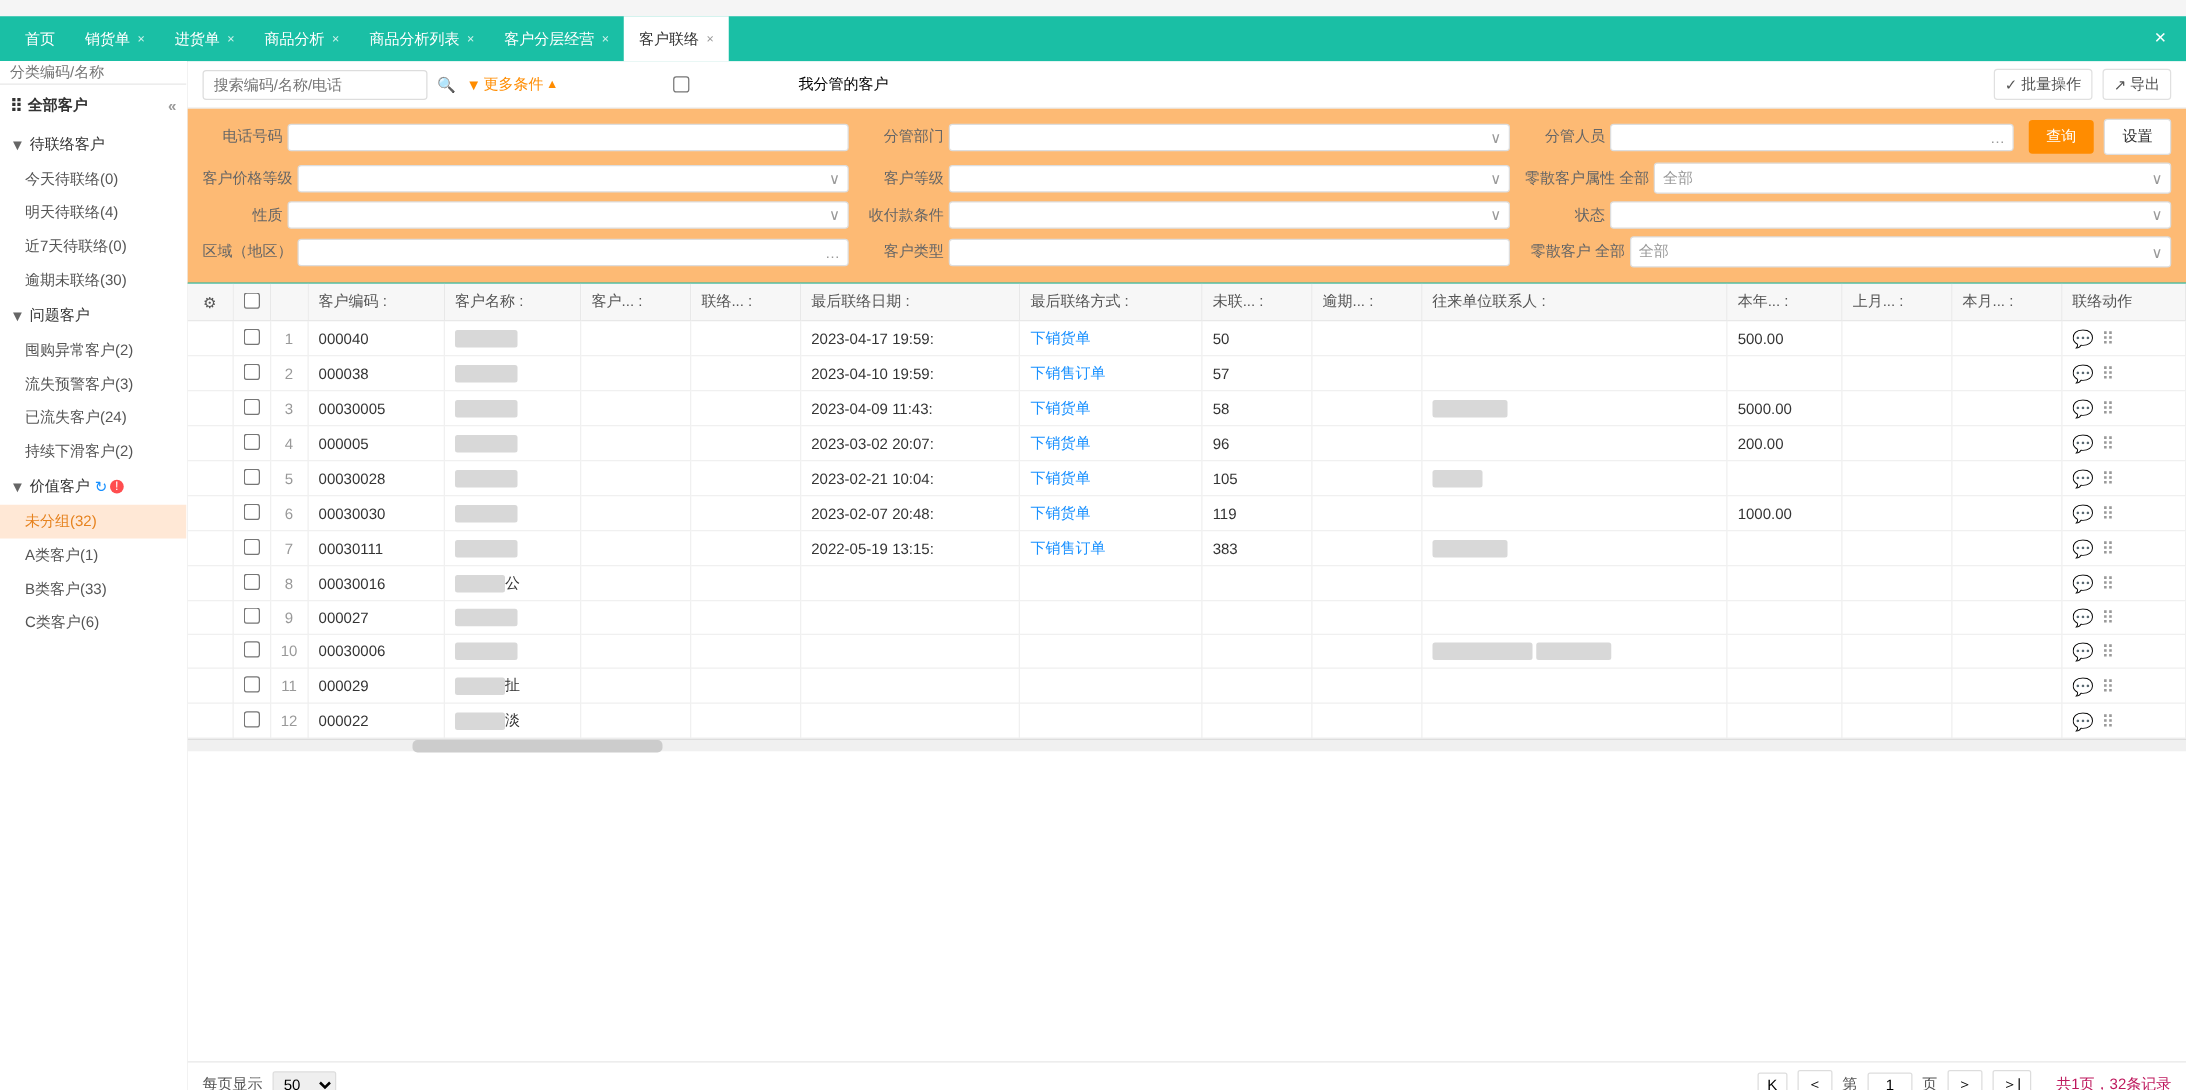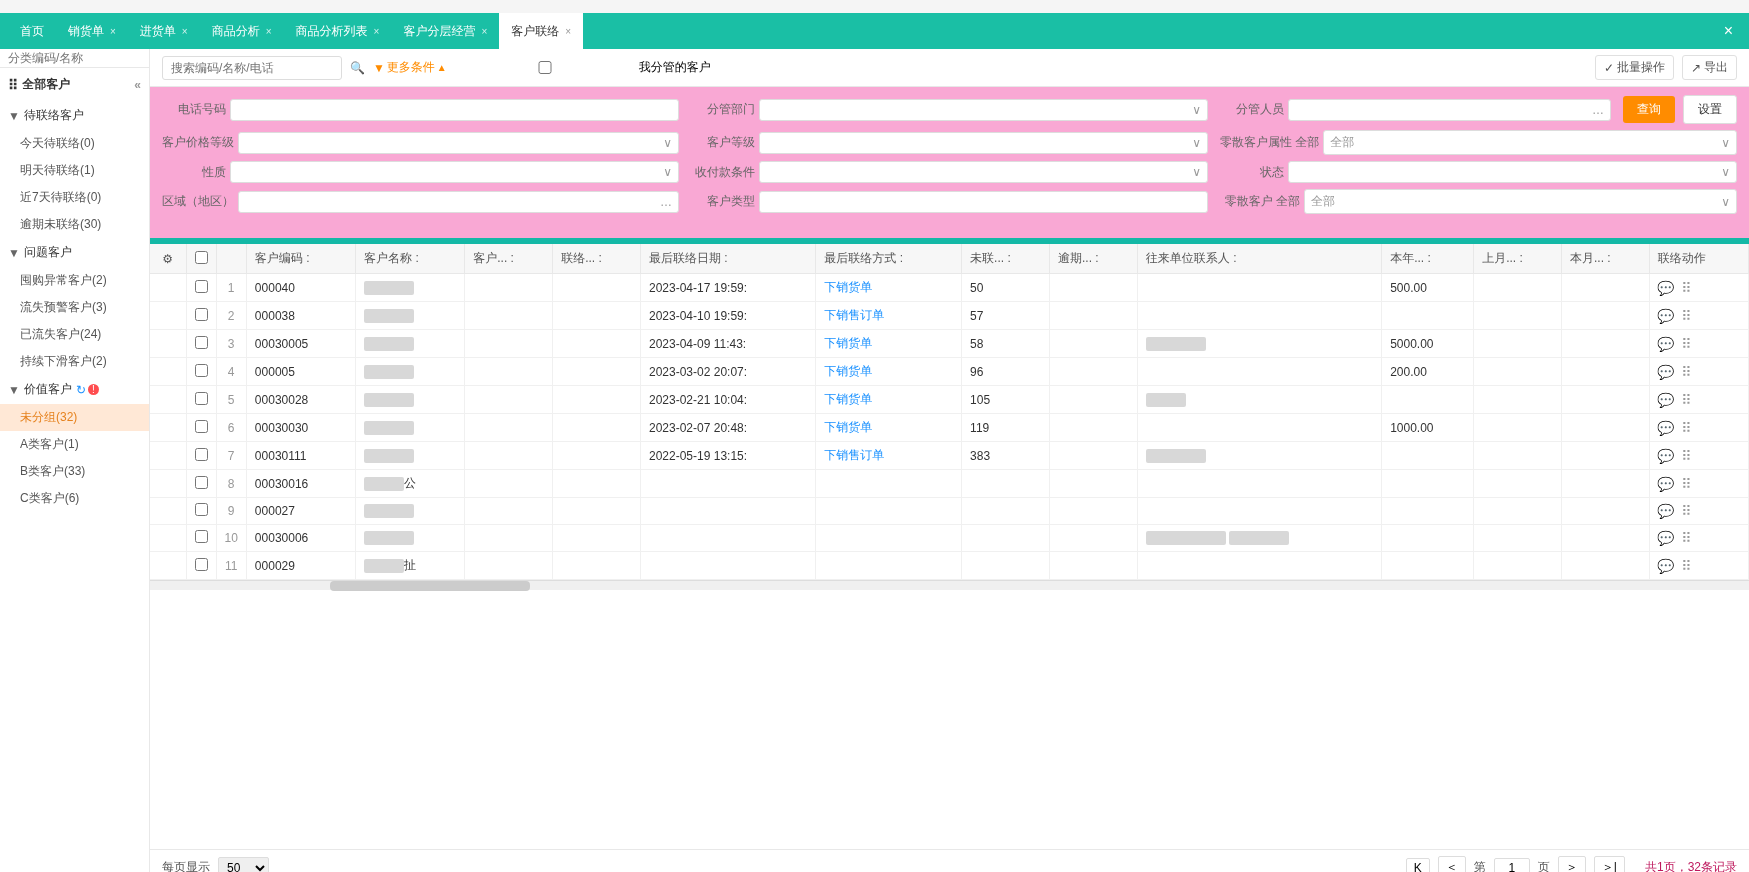--- a/index.html
+++ b/index.html
@@ -269,23 +269,23 @@
       background: #ccc;
       border-radius: 4px;
       margin-left: 180px;
     }
     .settings-col { width: 36px; text-align: center; }
     .num-col { width: 30px; text-align: center; color: #999; }
     .check-col { width: 28px; text-align: center; }
     .refresh-icon { color: #1890ff; cursor: pointer; }
 
     .filter-section {
-      background: #f9a8d4;
-      padding: 8px 12px 20px;
-      border-bottom: 6px solid #14b8a6;
+      background: #fdba74;
+      padding: 8px 12px 8px;
+      border-bottom: 1px solid #14b8a6;
     }
     .filter-grid {
       display: grid;
       grid-template-columns: repeat(3, 1fr);
       gap: 6px 12px;
       margin-bottom: 4px;
     }
     .fg-row {
       display: flex;
       align-items: center;
@@ -372,21 +372,21 @@
 
     <div class="sidebar-group-title">
       <span class="arrow">▼</span>
       <span>待联络客户</span>
     </div>
     <div>
       <div class="sidebar-item">
         <span>今天待联络(0)</span>
       </div>
       <div class="sidebar-item">
-        <span>明天待联络(1)</span>
+        <span>明天待联络(4)</span>
       </div>
       <div class="sidebar-item">
         <span>近7天待联络(0)</span>
       </div>
       <div class="sidebar-item">
         <span>逾期未联络(30)</span>
       </div>
     </div>
 
     <div class="sidebar-group-title">
@@ -813,20 +813,43 @@
     <td></td>
     <td></td>
     <td></td>
     <td>
       <div class="action-icons">
         <span class="action-icon" title="联络">💬</span>
         <span class="action-icon" title="更多">⠿</span>
       </div>
     </td>
   </tr>
+            <tr>
+    <td class="settings-col"></td>
+    <td class="check-col"><input type="checkbox" style=""></td>
+    <td class="num-col" style="color:#999;">12</td>
+    <td>000022</td>
+    <td><span class="blurred" style="min-width:40px;"></span>淡</td>
+    <td></td>
+    <td></td>
+    <td></td>
+    <td></td>
+    <td></td>
+    <td></td>
+    <td></td>
+    <td></td>
+    <td></td>
+    <td></td>
+    <td>
+      <div class="action-icons">
+        <span class="action-icon" title="联络">💬</span>
+        <span class="action-icon" title="更多">⠿</span>
+      </div>
+    </td>
+  </tr>
           </tbody>
       </table>
 
       <div class="scrollbar-stub">
         <div class="scrollbar-thumb"></div>
       </div>
     </div>
 
     <div class="table-footer">
       <span>每页显示</span>

